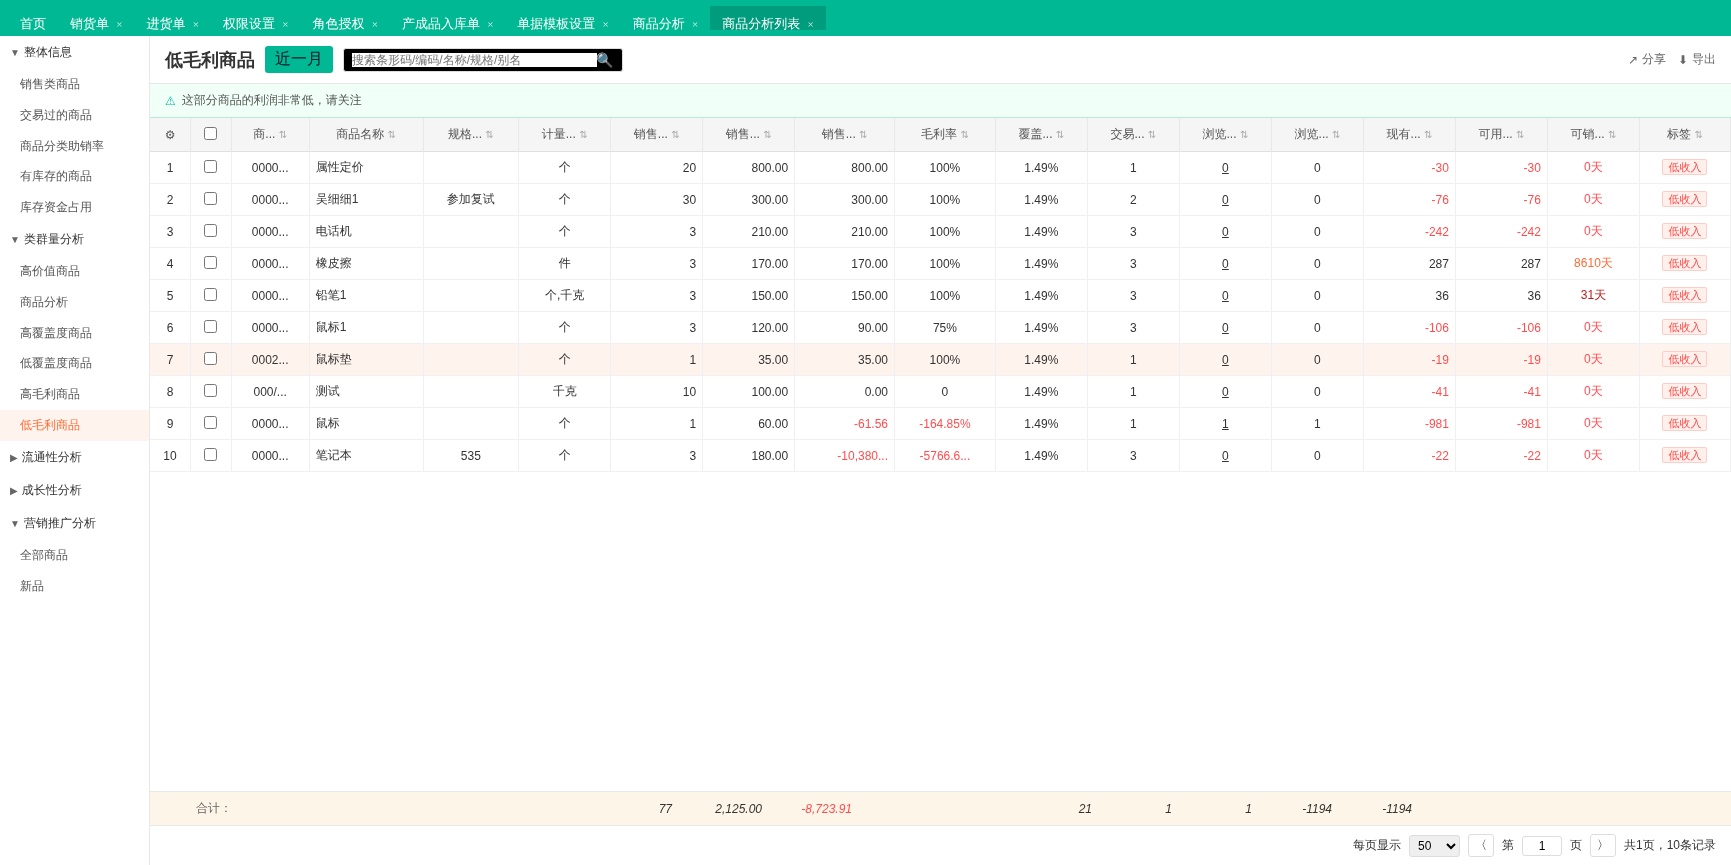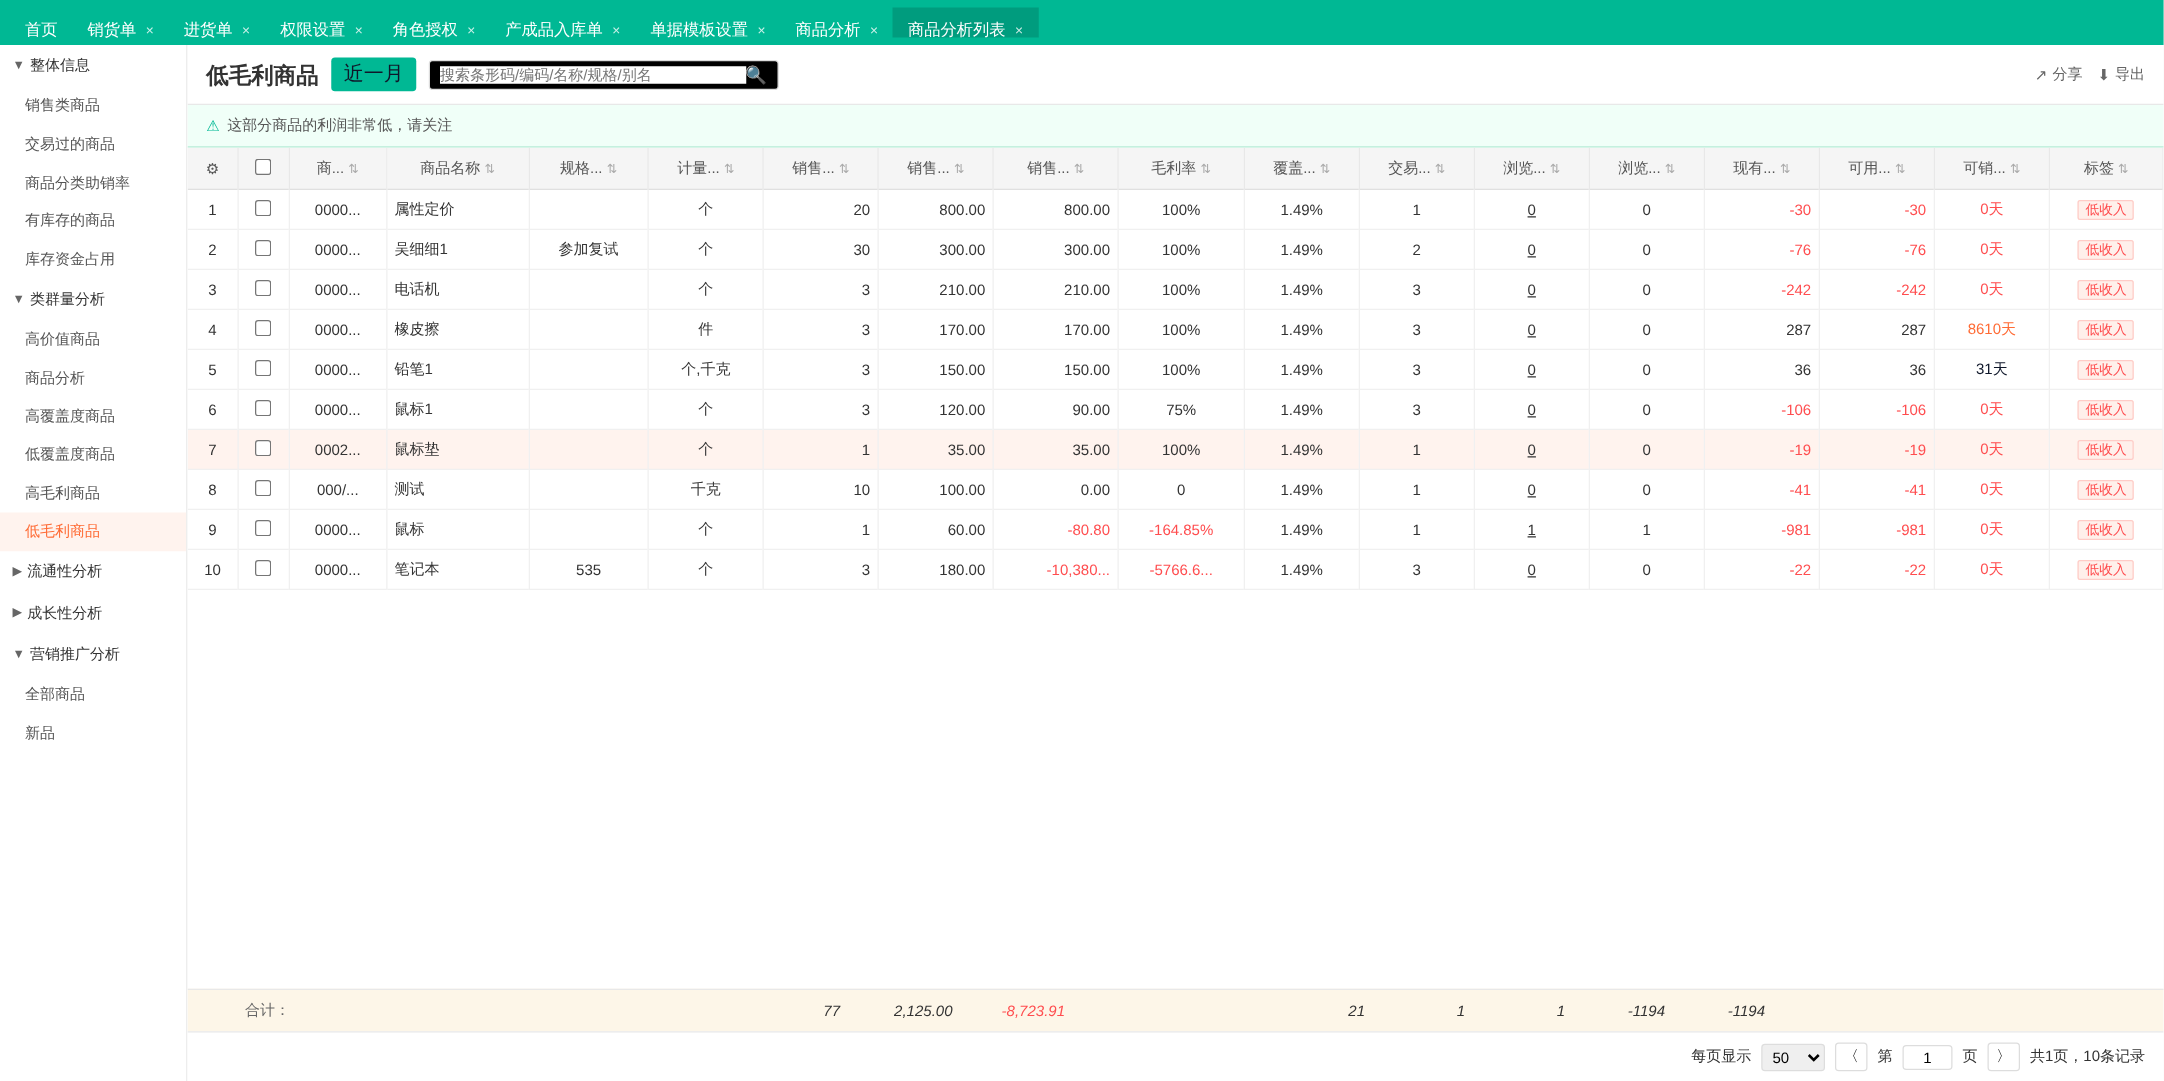--- a/index.html
+++ b/index.html
@@ -14,20 +14,21 @@
       padding: 0 8px;
     }
     .top-nav .nav-item {
       color: #fff;
       padding: 0 12px;
       height: 24px;
       line-height: 36px;
       cursor: pointer;
       font-size: 13px;
       white-space: nowrap;
+      font-family: Liberation Serif, serif;
     }
     .top-nav .nav-item.active { background: rgba(0,0,0,0.15); }
     .top-nav .nav-item .close-x { margin-left: 4px; font-size: 11px; opacity: 0.8; }
 
     
     .main-layout {
       display: flex;
       height: calc(100vh - 36px);
     }
 
@@ -426,21 +427,21 @@
       <td class="num-col">3</td>
       <td class="num-col">150.00</td>
       <td class="num-col ">150.00</td>
       <td class="">100%</td>
       <td>1.49%</td>
       <td>3</td>
       <td><span class="underline">0</span></td>
       <td>0</td>
       <td class="num-col ">36</td>
       <td class="num-col ">36</td>
-      <td class="text-red"><span style="color:#0f172a">31天</span></td>
+      <td class="text-red"><span style="color:#b91c1c">31天</span></td>
       <td><span class="tag-low-income">低收入</span></td>
     </tr>
             <tr>
       <td>6</td>
       <td><input type="checkbox" style=""></td>
       <td>0000...</td>
       <td class="product-name">鼠标1</td>
       <td></td>
       <td>个</td>
       <td class="num-col">3</td>
@@ -498,21 +499,21 @@
     </tr>
             <tr>
       <td>9</td>
       <td><input type="checkbox" style=""></td>
       <td>0000...</td>
       <td class="product-name">鼠标</td>
       <td></td>
       <td>个</td>
       <td class="num-col">1</td>
       <td class="num-col">60.00</td>
-      <td class="num-col text-red">-80.80</td>
+      <td class="num-col text-red">-61.56</td>
       <td class="text-red">-164.85%</td>
       <td>1.49%</td>
       <td>1</td>
       <td><span class="underline">1</span></td>
       <td>1</td>
       <td class="num-col text-red">-981</td>
       <td class="num-col text-red">-981</td>
       <td class="text-red"><span style="color:#ff4d4f">0天</span></td>
       <td><span class="tag-low-income">低收入</span></td>
     </tr>

